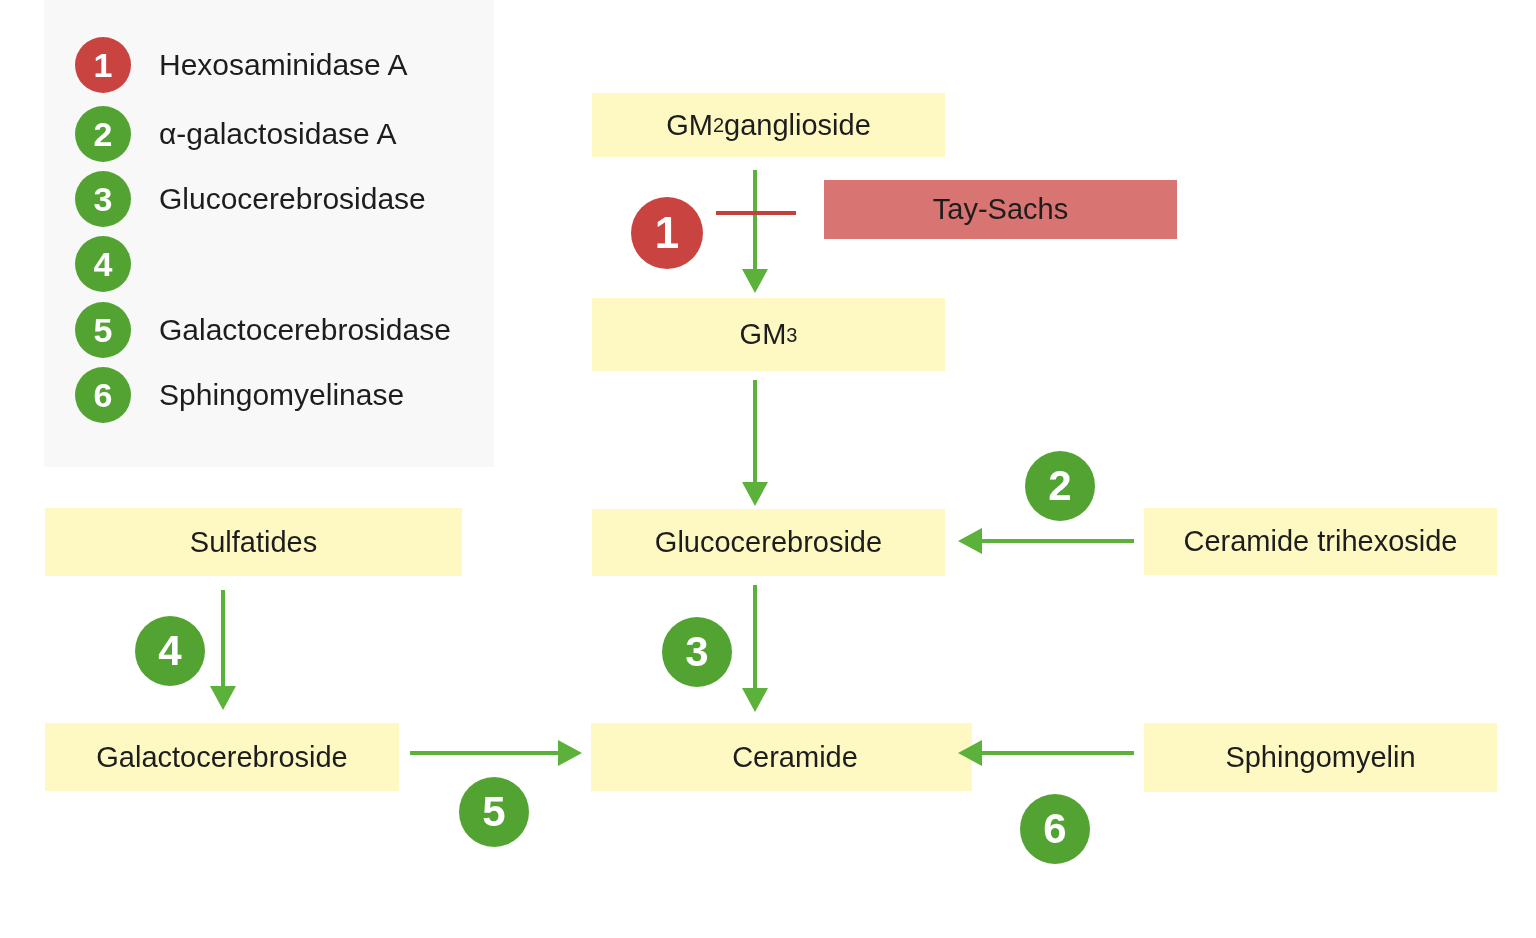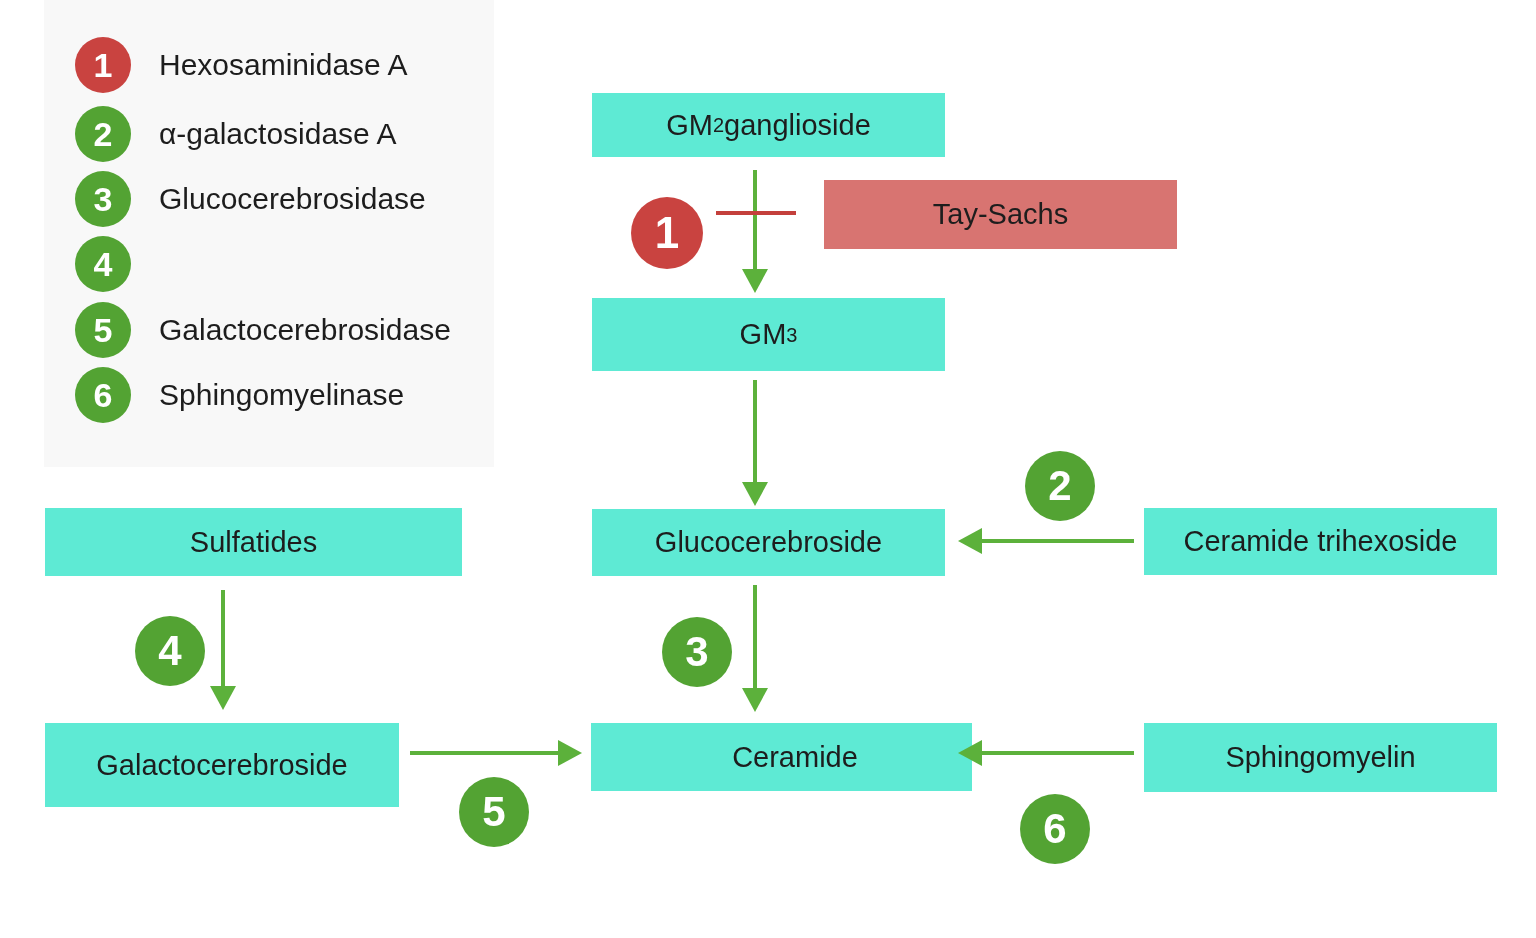--- a/index.html
+++ b/index.html
@@ -12,21 +12,21 @@
   .legend-item{position:absolute;left:31px;display:flex;align-items:center;height:56px;}
   .badge{
     width:56px;height:56px;border-radius:50%;background:#53a333;color:#ffffff;
     display:flex;align-items:center;justify-content:center;
     font-size:34px;font-weight:bold;flex:0 0 56px;
   }
   .badge.red{background:#c94340;}
   .legend-label{margin-left:28px;font-size:30px;white-space:nowrap;}
   
   .node{
-    position:absolute;background:#5eead4;display:flex;align-items:center;justify-content:center;
+    position:absolute;background:#fef9c3;display:flex;align-items:center;justify-content:center;
     font-size:29px;white-space:nowrap;
   }
   .node sub{font-size:20px;line-height:0;}
   .disease{
     position:absolute;background:#d87471;display:flex;align-items:center;justify-content:center;
     font-size:29px;color:#1d1d1d;
   }
   
   .vline{position:absolute;width:4px;background:#5cb13b;}
   .hline{position:absolute;height:4px;background:#5cb13b;}
@@ -71,21 +71,21 @@
       <span class="legend-label">Sphingomyelinase</span>
     </div>
   </div>
 
   <div class="node" style="left:592px;top:93px;width:353px;height:64px;">
     <span>GM</span>
       <sub>2</sub>
       <span> ganglioside</span>
   </div>
 
-  <div class="disease" style="left:824px;top:180px;width:353px;height:69px;">
+  <div class="disease" style="left:824px;top:180px;width:353px;height:59px;">
     <span>Tay-Sachs</span>
   </div>
 
   <div class="node" style="left:592px;top:298px;width:353px;height:73px;">
     <span>GM</span>
       <sub>3</sub>
       <span></span>
   </div>
 
   <div class="node" style="left:1144px;top:508px;width:353px;height:67px;">
@@ -93,21 +93,21 @@
   </div>
 
   <div class="node" style="left:592px;top:509px;width:353px;height:67px;">
     <span>Glucocerebroside</span>
   </div>
 
   <div class="node" style="left:45px;top:508px;width:417px;height:68px;">
     <span>Sulfatides</span>
   </div>
 
-  <div class="node" style="left:45px;top:723px;width:354px;height:84px;">
+  <div class="node" style="left:45px;top:723px;width:354px;height:68px;">
     <span>Galactocerebroside</span>
   </div>
 
   <div class="node" style="left:591px;top:723px;width:354px;height:68px;padding-left:27px;">
     <span>Ceramide</span>
   </div>
 
   <div class="node" style="left:1144px;top:723px;width:353px;height:69px;">
     <span>Sphingomyelin</span>
   </div>

